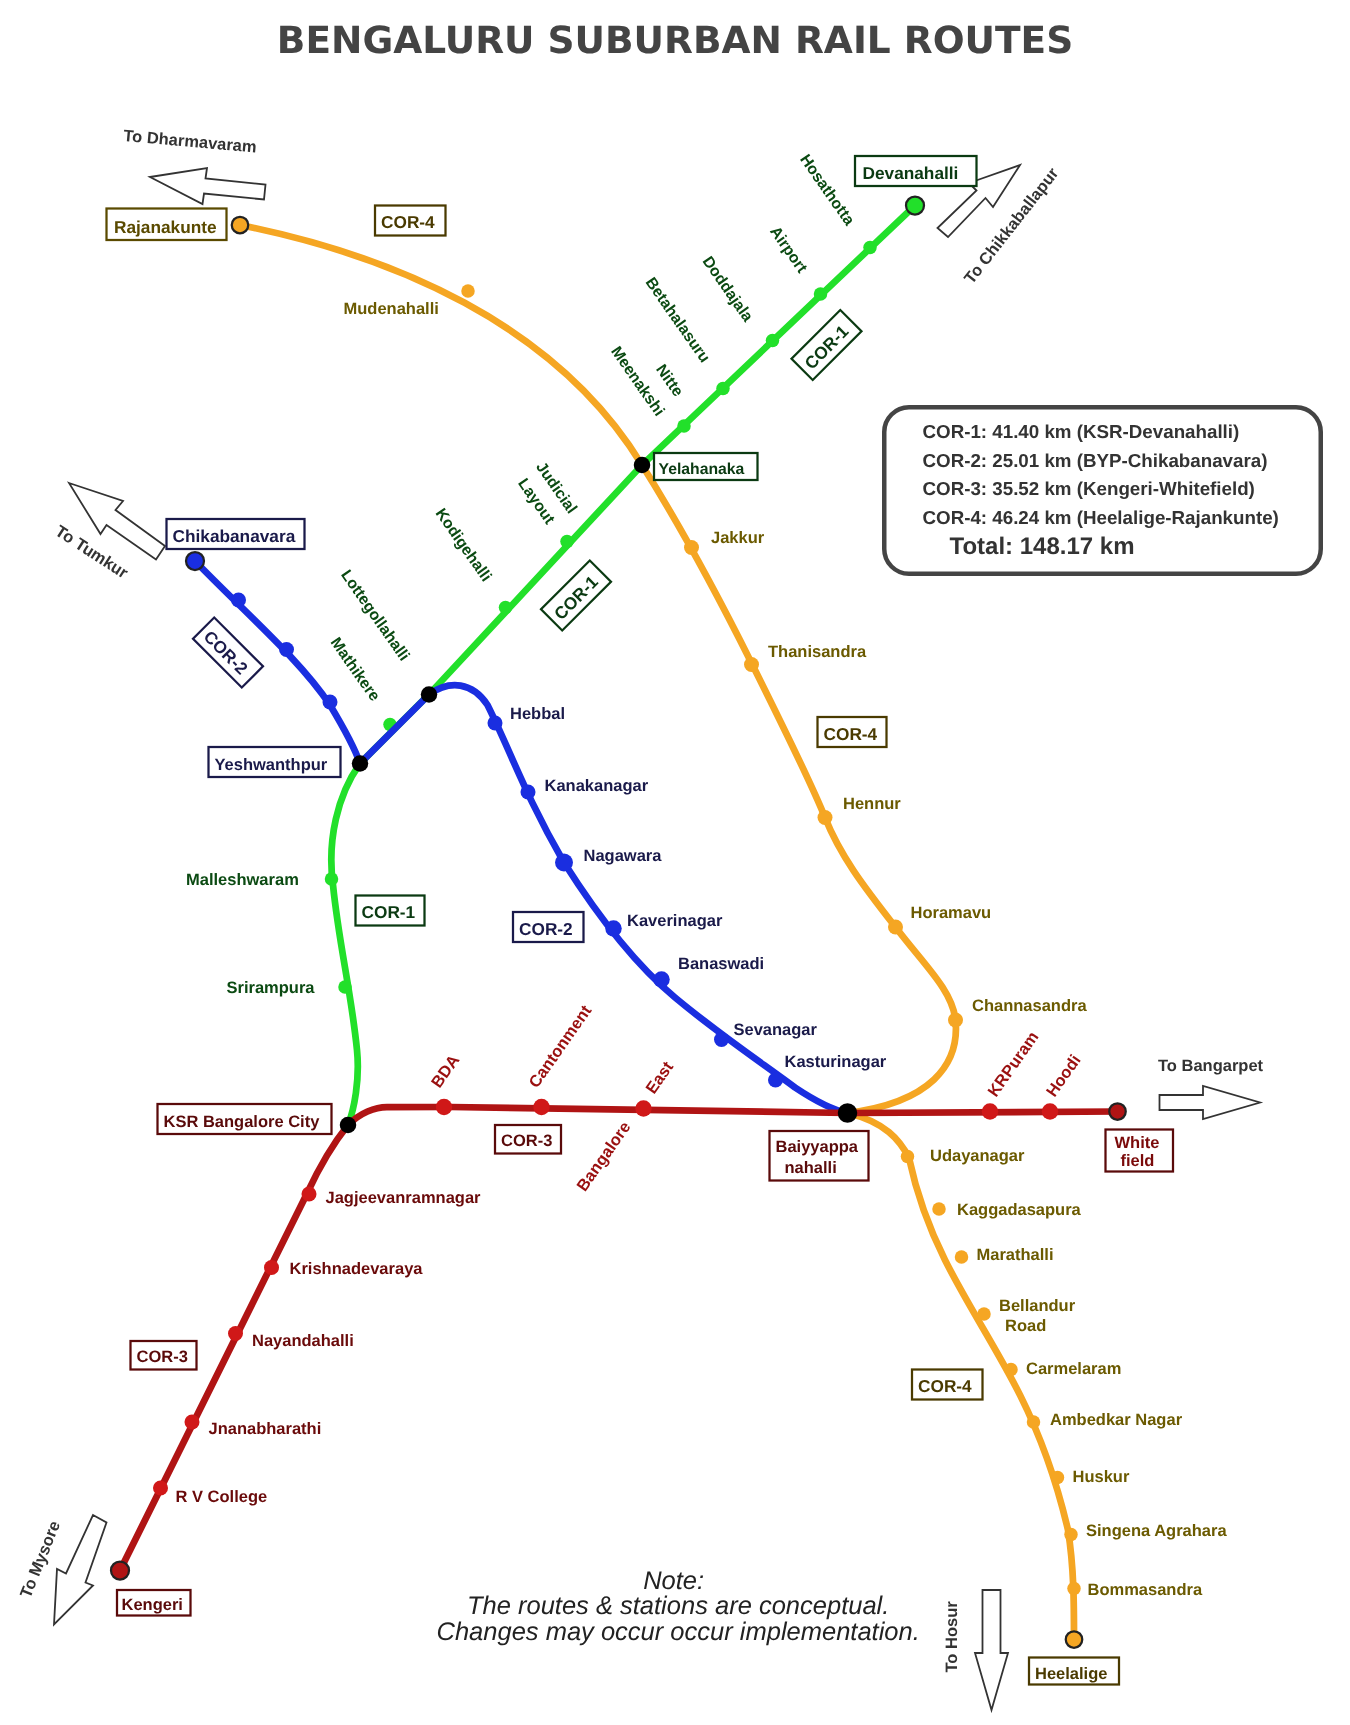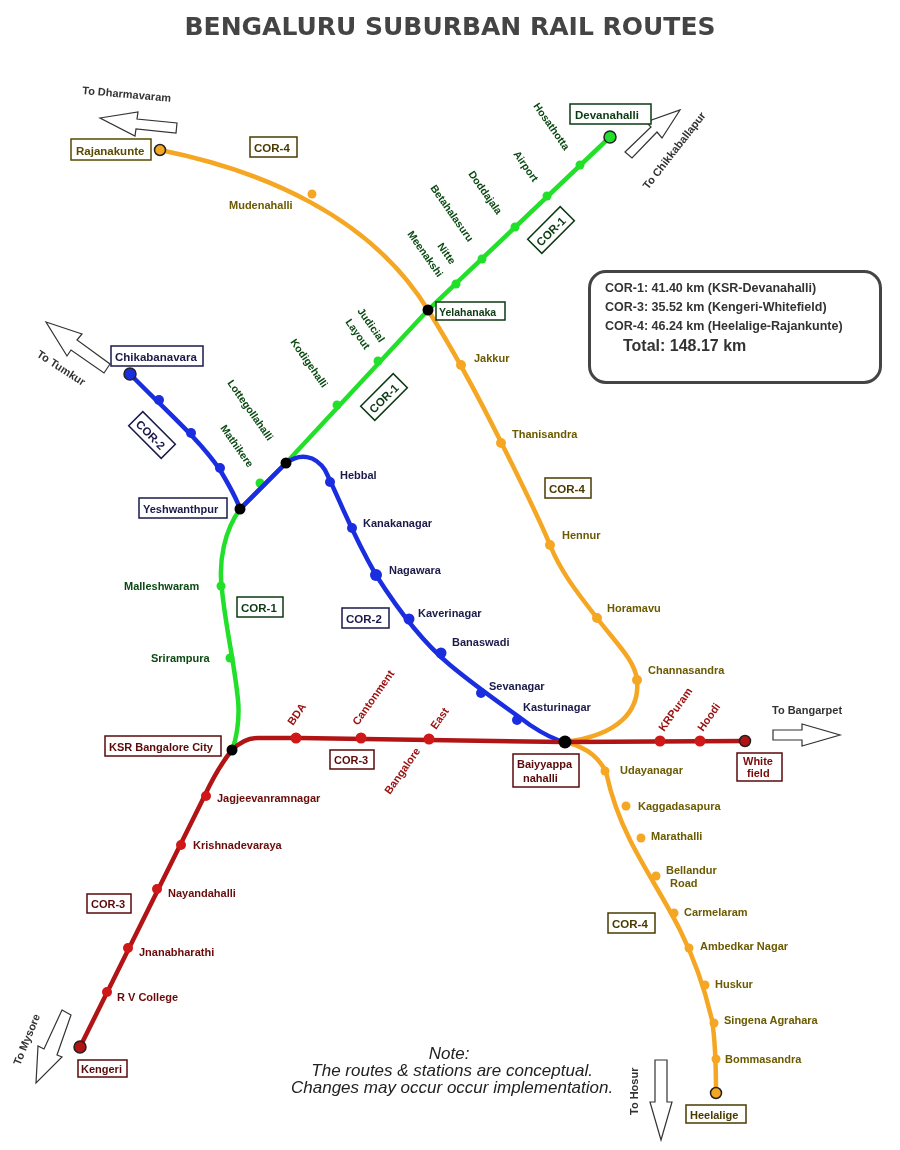--- a/index.html
+++ b/index.html
@@ -4,21 +4,21 @@
 <style>
   html, body { margin: 0; padding: 0; background: #ffffff; }
   body { width: 900px; height: 1150px; position: relative; overflow: hidden;
          font-family: "DejaVu Sans", "Liberation Sans", sans-serif; }
   #map { position: absolute; left: 0; top: 0; }
   .title { position: absolute; left: 0; width: 900px; top: 12px; text-align: center;
            font-size: 25px; font-weight: bold; color: #444; 
            letter-spacing: 0px; }
   .legend { position: absolute; left: 588px; top: 270px; width: 294px; height: 114px;
             border: 3px solid #444; border-radius: 18px; background: #fff; box-sizing: border-box;
-            padding: 6px 0 0 14px; font-weight: bold; color: #333; font-size: 12.5px; line-height: 19px;
+            padding: 6px 0 0 24px; font-weight: bold; color: #333; font-size: 12.5px; line-height: 19px;
             font-family: "Liberation Sans", sans-serif; }
   .legend .total { font-size: 16px; padding-left: 18px; margin-top: 0; }
   .note { position: absolute; left: 285px; top: 1045px; font-style: italic; font-size: 17px;
           color: #222; line-height: 17px; font-family: "Liberation Sans", sans-serif; text-align: center; }
   .note .line { padding-left: 6px; }
   text { font-family: "Liberation Sans", sans-serif; font-weight: bold; }
 </style>
 </head>
 <body>
 
@@ -285,20 +285,21 @@
     <text x="684" y="916">Carmelaram</text>
     <text x="700" y="950">Ambedkar Nagar</text>
     <text x="715" y="988">Huskur</text>
     <text x="724" y="1024">Singena Agrahara</text>
     <text x="725" y="1063">Bommasandra</text>
   </g>
 </svg>
 
 <div class="legend">
   <div>COR-1:  41.40 km (KSR-Devanahalli)</div>
+  <div>COR-2:  25.01 km (BYP-Chikabanavara)</div>
   <div>COR-3:  35.52 km (Kengeri-Whitefield)</div>
   <div>COR-4:  46.24 km (Heelalige-Rajankunte)</div>
   <div class="total">Total: 148.17 km</div>
 </div>
 
 <div class="note">
   <div>Note:</div>
   <div class="line">The routes &amp; stations are conceptual.</div>
   <div class="line">Changes may occur occur implementation.</div>
 </div>

